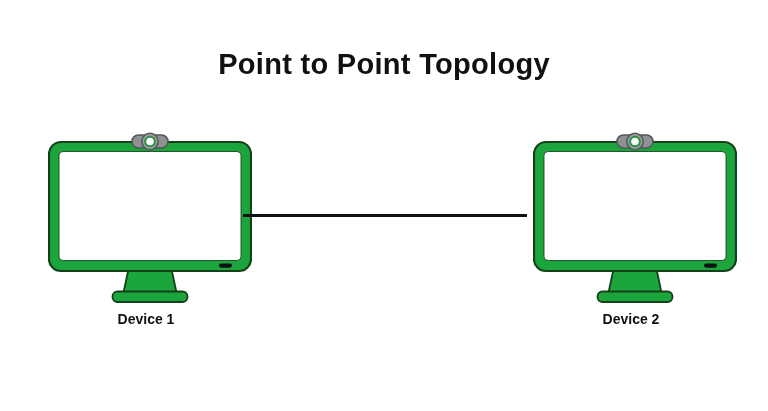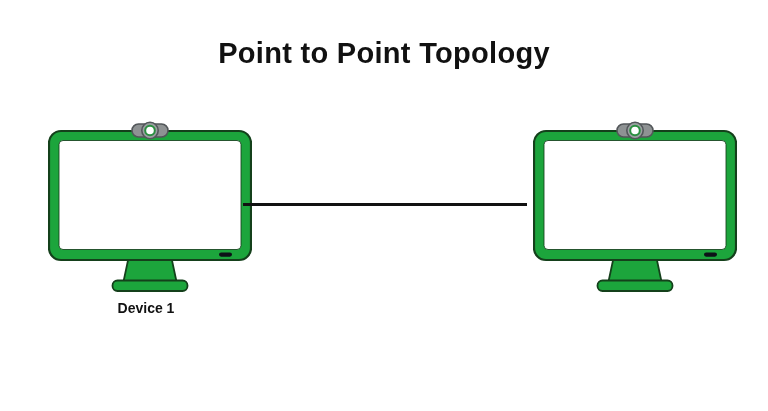--- a/index.html
+++ b/index.html
@@ -3,20 +3,21 @@
 <meta charset="utf-8">
 <style>
   html, body { margin: 0; padding: 0; background: #ffffff; }
   .canvas {
     position: relative;
     width: 768px;
     height: 316px;
     background: #ffffff;
     overflow: hidden;
     font-family: "Liberation Sans", sans-serif;
+    margin-top: 11px;
   }
   .title {
     position: absolute;
     top: 37px;
     left: 0;
     width: 100%;
     text-align: center;
     font-size: 29px;
     font-weight: 700;
     letter-spacing: 0.3px;
@@ -90,15 +91,16 @@
       <rect class="green outl" x="64.5" y="159.5" width="75" height="10.5" rx="5" stroke-width="1.8"></rect>
       <rect class="green outl" x="1" y="10" width="202" height="129" rx="12" stroke-width="2.2"></rect>
       <rect x="11" y="19.5" width="182" height="109" rx="4" fill="#ffffff" stroke="rgba(19,63,26,0.85)" stroke-width="1"></rect>
       <rect x="171" y="131.5" width="13" height="4.2" rx="2.1" fill="#0d1117"></rect>
       <g>
         <rect x="84" y="3" width="36" height="13" rx="6.5" fill="var(--webcam-gray,#8E9293)" stroke="var(--webcam-stroke,#53575A)" stroke-width="1.6"></rect>
         <circle cx="102" cy="9.5" r="8.2" fill="#9aa0a1" stroke="var(--webcam-stroke,#53575A)" stroke-width="1.6"></circle>
         <circle cx="102" cy="9.5" r="4.8" fill="#ffffff" stroke="var(--lens-ring-green,#2A8F3F)" stroke-width="2"></circle>
       </g>
     </svg>
+    <div class="device-label">Device 2</div>
   </div>
 
 </div>
 
 </body></html>

